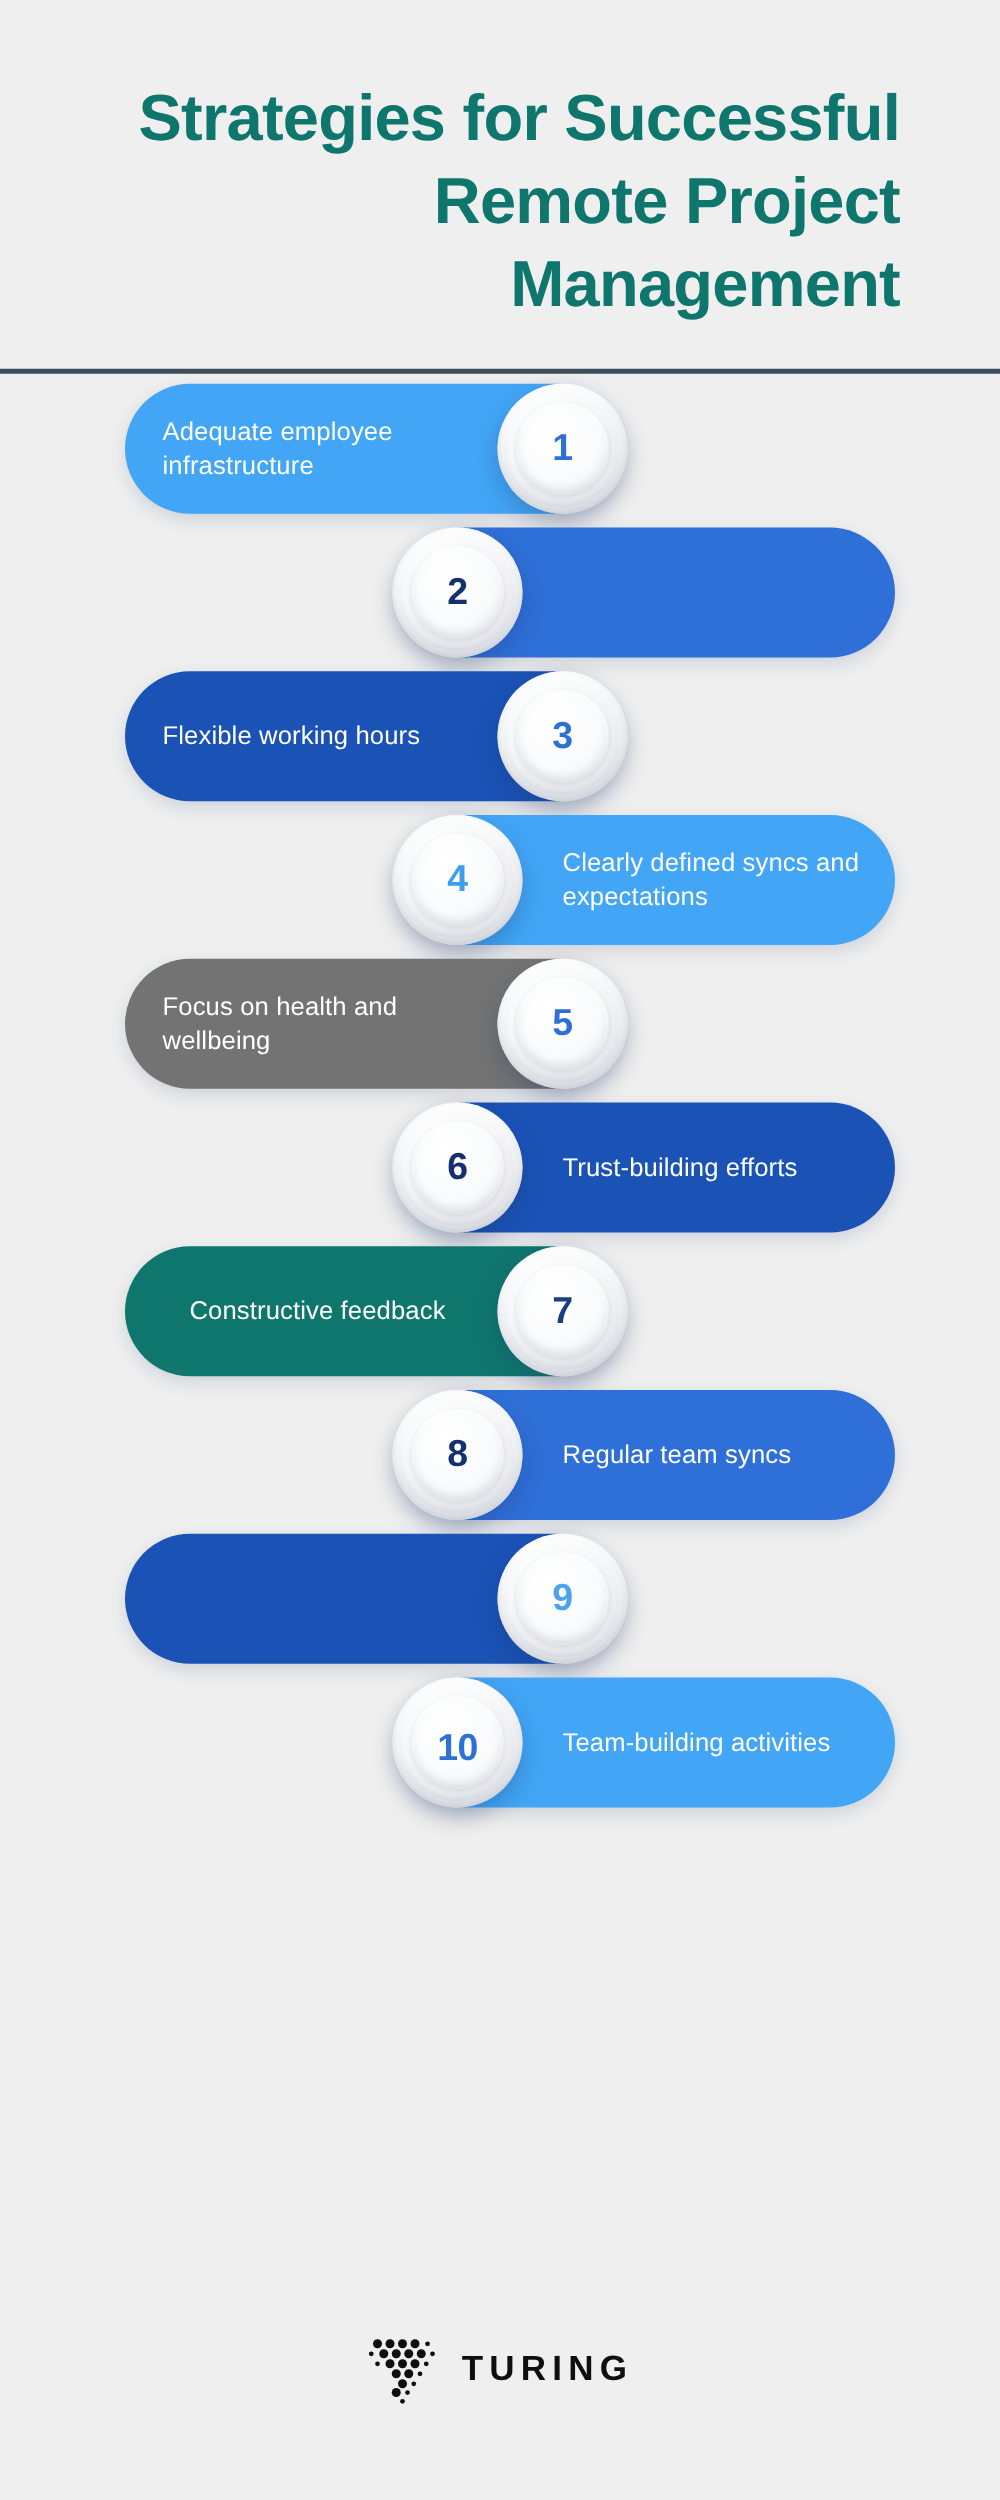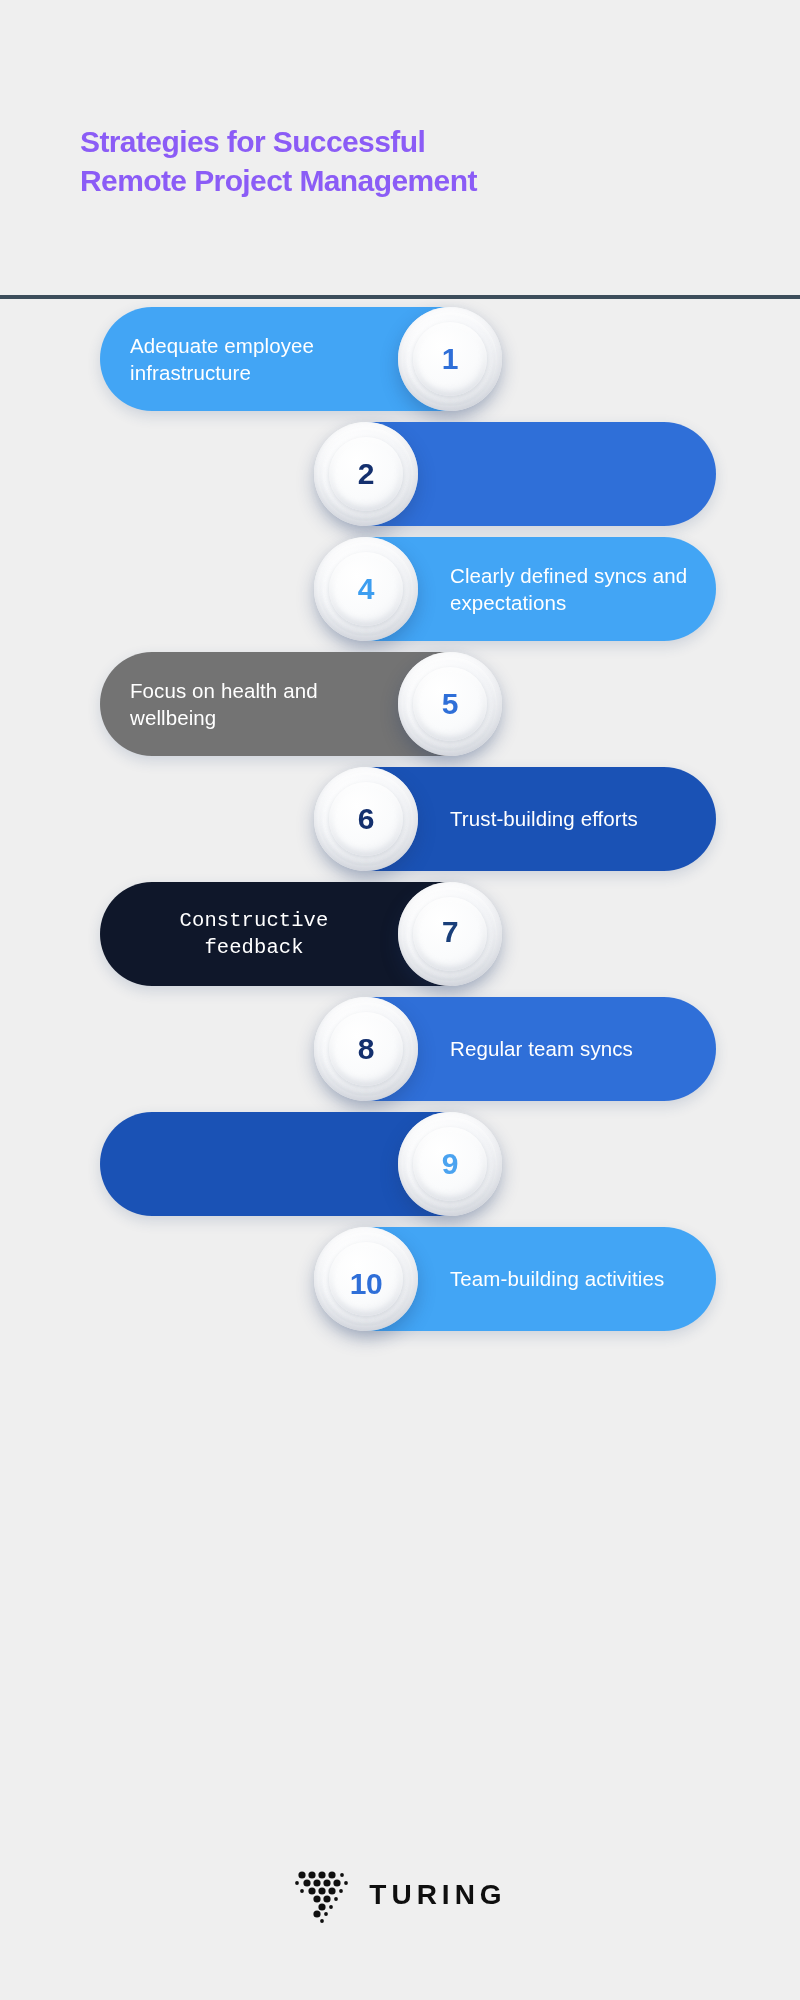--- a/index.html
+++ b/index.html
@@ -21,26 +21,26 @@
     top: 0; left: 0;
     width: 800px;
     height: 297px;
     box-sizing: border-box;
     display: flex;
     align-items: center;
     justify-content: center;
   }
   .title {
     width: 640px;
-    text-align: left;
-    font-size: 30px;
+    text-align: right;
+    font-size: 52px;
     line-height: 1.28;
     font-weight: bold;
     letter-spacing: -0.6px;
-    color: #8b5cf6;
+    color: #0f766e;
     margin: 0;
     padding-top: 26px;
   }
   .title .line { display: block; }
 
   .divider {
     position: absolute;
     left: 0;
     top: 295px;
     width: 800px;
@@ -200,20 +200,28 @@
       </div>
     </div>
     <div class="step">
       <div class="pill right circ-left" style="background: rgb(47, 111, 216);">
         <div class="disc at-left">
           <span class="disc-num" style="color: rgb(20, 48, 110);">2</span>
         </div>
       </div>
     </div>
     <div class="step">
+      <div class="pill left circ-right" style="background: rgb(26, 82, 181);">
+        <div class="pill-text align-left">Flexible working hours</div>
+        <div class="disc at-right">
+          <span class="disc-num" style="color: rgb(47, 111, 216);">3</span>
+        </div>
+      </div>
+    </div>
+    <div class="step">
       <div class="pill right circ-left" style="background: rgb(66, 165, 245);">
         <div class="pill-text align-left">Clearly defined syncs and expectations</div>
         <div class="disc at-left">
           <span class="disc-num" style="color: rgb(61, 158, 240);">4</span>
         </div>
       </div>
     </div>
     <div class="step">
       <div class="pill left circ-right" style="background: #737373;">
         <div class="pill-text align-left">Focus on health and wellbeing</div>
@@ -224,21 +232,21 @@
     </div>
     <div class="step">
       <div class="pill right circ-left" style="background: rgb(26, 82, 181);">
         <div class="pill-text align-left">Trust-building efforts</div>
         <div class="disc at-left">
           <span class="disc-num" style="color: rgb(20, 48, 110);">6</span>
         </div>
       </div>
     </div>
     <div class="step">
-      <div class="pill left circ-right" style="background: #0f172a; font-family: Liberation Mono, monospace;">
+      <div class="pill left circ-right" style="background: #0f766e;">
         <div class="pill-text align-center">Constructive feedback</div>
         <div class="disc at-right">
           <span class="disc-num" style="color: rgb(26, 63, 122);">7</span>
         </div>
       </div>
     </div>
     <div class="step">
       <div class="pill right circ-left" style="background: rgb(47, 111, 216);">
         <div class="pill-text align-left">Regular team syncs</div>
         <div class="disc at-left">

